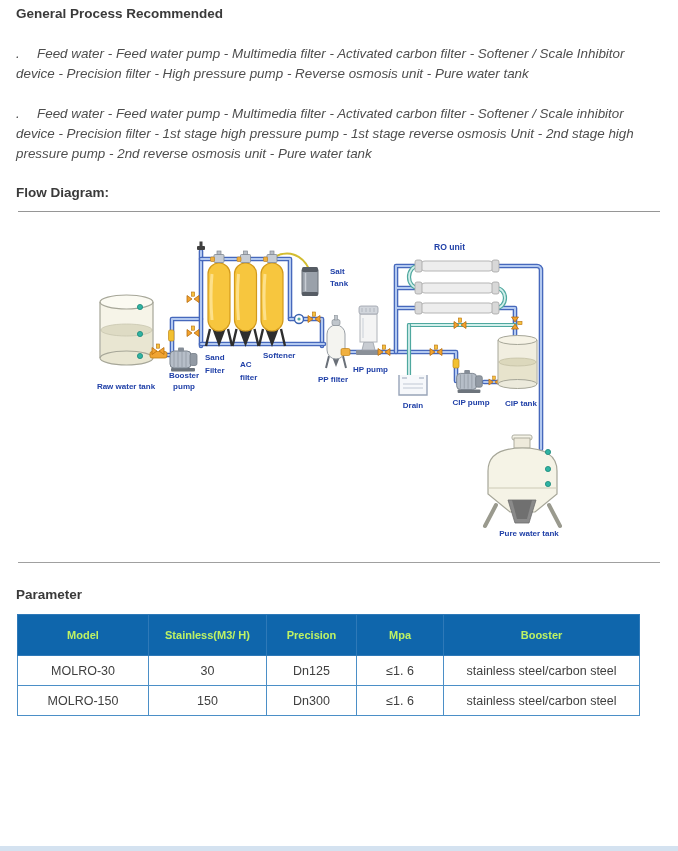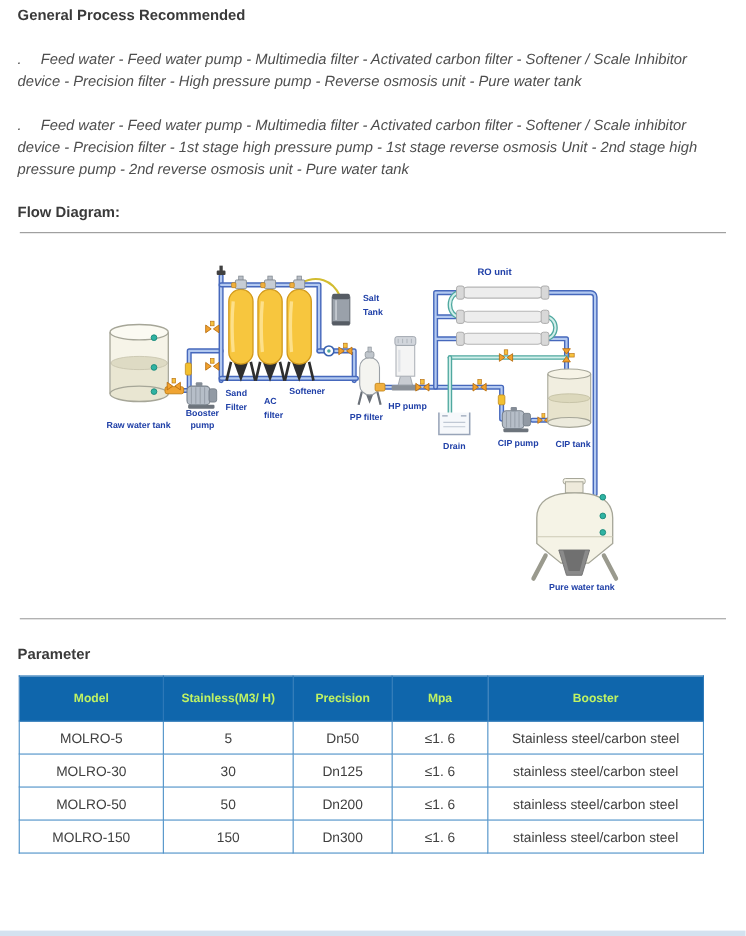--- a/index.html
+++ b/index.html
@@ -268,38 +268,24 @@
       <tr>
         <th>Model</th>
         <th>Stainless(M3/ H)</th>
         <th>Precision</th>
         <th>Mpa</th>
         <th>Booster</th>
       </tr>
     </thead>
     <tbody>
 
-    <tr>
-        <td>MOLRO-5</td>
-        <td>5</td>
-        <td>Dn50</td>
-        <td>≤1. 6</td>
-        <td>Stainless steel/carbon steel</td>
-      </tr>
         <tr>
         <td>MOLRO-30</td>
         <td>30</td>
         <td>Dn125</td>
-        <td>≤1. 6</td>
-        <td>stainless steel/carbon steel</td>
-      </tr>
-        <tr>
-        <td>MOLRO-50</td>
-        <td>50</td>
-        <td>Dn200</td>
         <td>≤1. 6</td>
         <td>stainless steel/carbon steel</td>
       </tr>
         <tr>
         <td>MOLRO-150</td>
         <td>150</td>
         <td>Dn300</td>
         <td>≤1. 6</td>
         <td>stainless steel/carbon steel</td>
       </tr>

